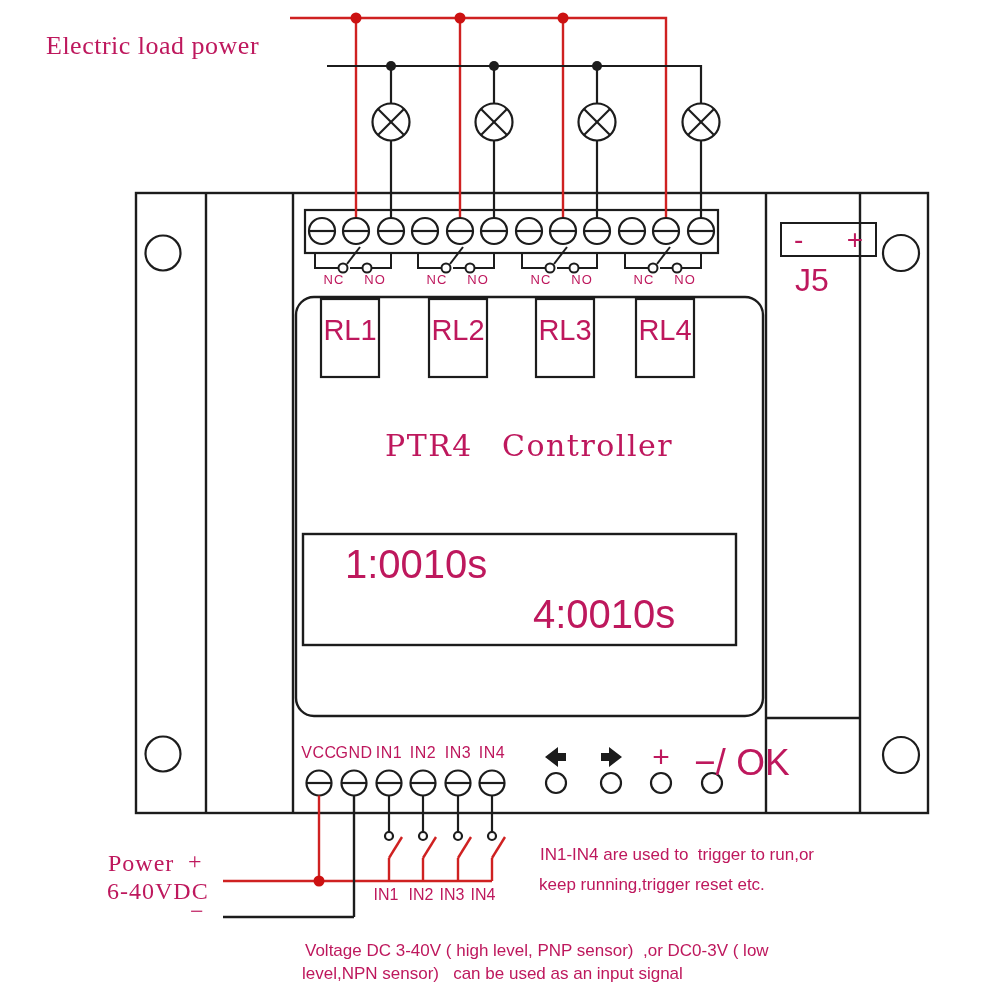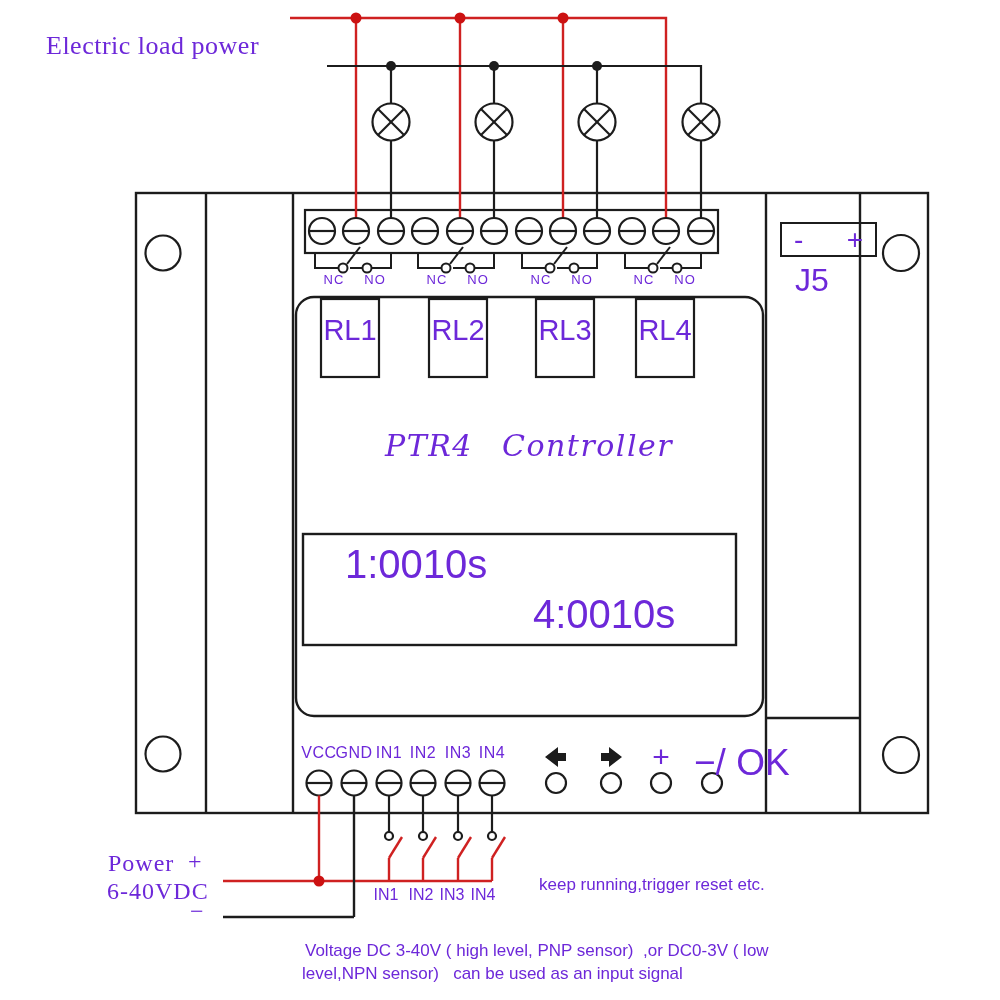--- a/index.html
+++ b/index.html
@@ -1,24 +1,24 @@
 <!DOCTYPE html>
 <html><head>
 <meta charset="utf-8">
 <style>
   html,body{margin:0;padding:0;background:#ffffff;}
   #stage{position:relative;width:1000px;height:1000px;background:#ffffff;overflow:hidden;
-         font-family:"Liberation Sans",sans-serif;color:#6d28d9;}
+         font-family:"Liberation Sans",sans-serif;color:#be185d;}
   #art{position:absolute;left:0;top:0;}
   .lbl{position:absolute;white-space:pre;line-height:1.15;}
   .ctr{transform:translateX(-50%);}
   .serif{font-family:"Liberation Serif",serif;font-size:26px;letter-spacing:.5px;}
   .cno{font-size:13px;letter-spacing:1px;}
   .rl{font-size:29px;}
-  .title{font-family:"DejaVu Serif",serif;font-style:italic;font-size:30px;letter-spacing:1.5px;}
+  .title{font-family:"DejaVu Serif",serif;font-size:30px;letter-spacing:1.5px;}
   .lcdtxt{font-size:40px;line-height:40px;}
   .termlbl{font-size:16px;letter-spacing:.5px;}
   .note{font-size:17px;}
   .pserif{font-family:"Liberation Serif",serif;font-size:24px;letter-spacing:1px;}
   .inlbl{font-size:16px;}
   #j5box{position:absolute;left:780px;top:222px;width:69px;height:31px;border:2.2px solid #1c1c1c;
          display:flex;align-items:center;justify-content:space-between;padding:0 12px;font-size:28px;}
   #j5lbl{font-size:32px;top:262px;}
   .btnlbl{font-size:30px;}
   .okbtn{font-size:37px;}
@@ -294,18 +294,19 @@
 <div class="lbl pserif" style="left:108px;top:850px">Power</div>
 <div class="lbl pserif" style="left:188px;top:848px">+</div>
 <div class="lbl pserif" style="left:107px;top:878px">6-40VDC</div>
 <div class="lbl pserif" style="left:190px;top:898px">−</div>
 
 <div class="lbl inlbl ctr" style="left:386px;top:886px">IN1</div>
 <div class="lbl inlbl ctr" style="left:421px;top:886px">IN2</div>
 <div class="lbl inlbl ctr" style="left:452px;top:886px">IN3</div>
 <div class="lbl inlbl ctr" style="left:483px;top:886px">IN4</div>
 
+<div class="lbl note" style="left:540px;top:845px">IN1-IN4 are used to  trigger to run,or</div>
 <div class="lbl note" style="left:539px;top:875px">keep running,trigger reset etc.</div>
 
 <div class="lbl note" style="left:305px;top:941px">Voltage DC 3-40V ( high level, PNP sensor)  ,or DC0-3V ( low</div>
 <div class="lbl note" style="left:302px;top:964px">level,NPN sensor)   can be used as an input signal</div>
 
 </div>
 
 </body></html>

